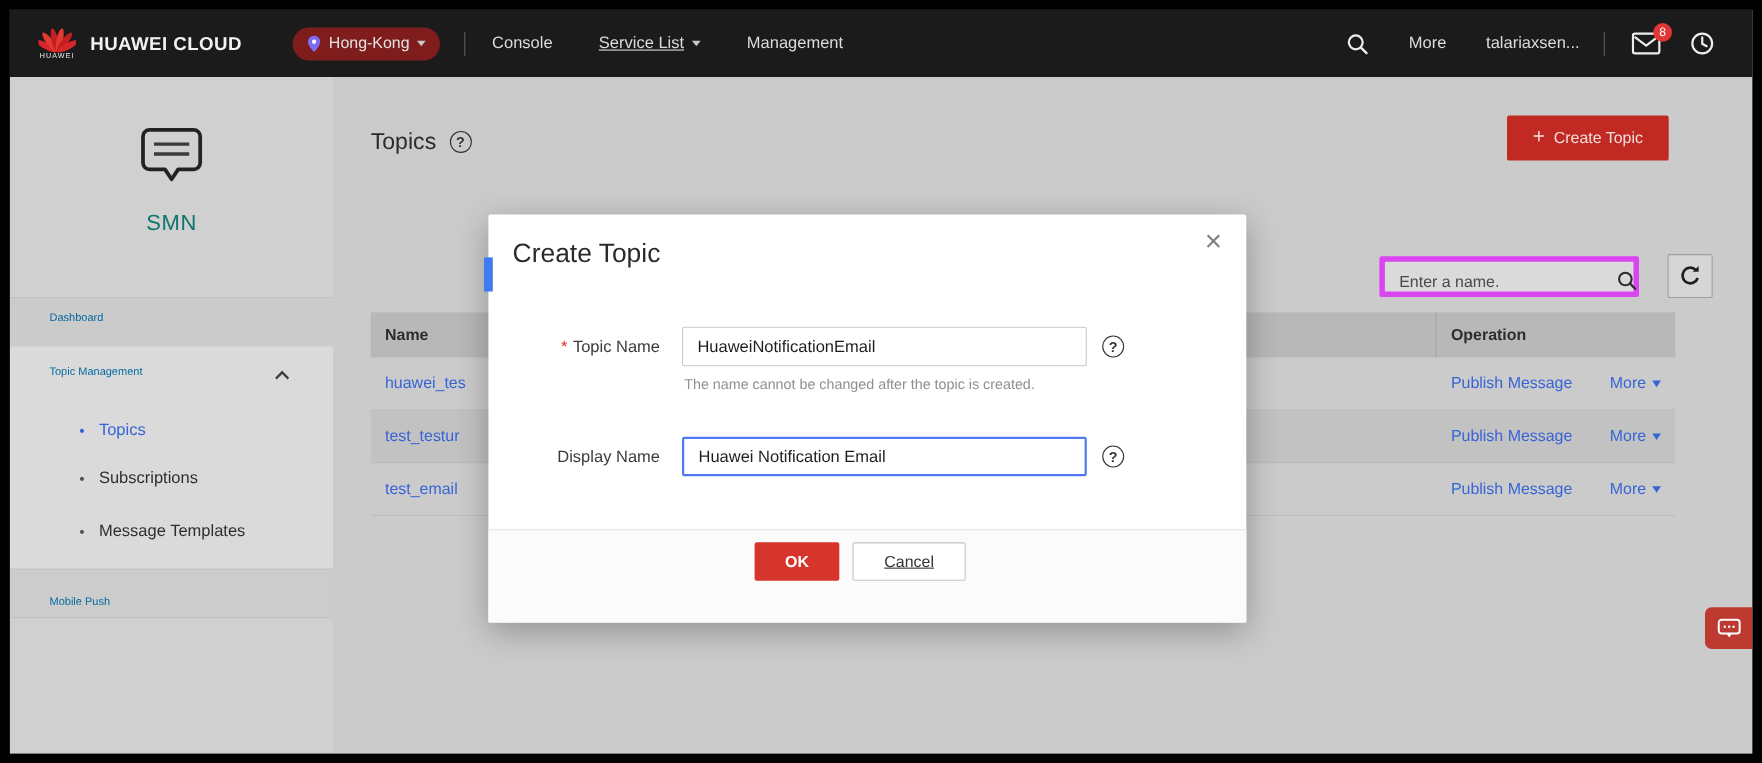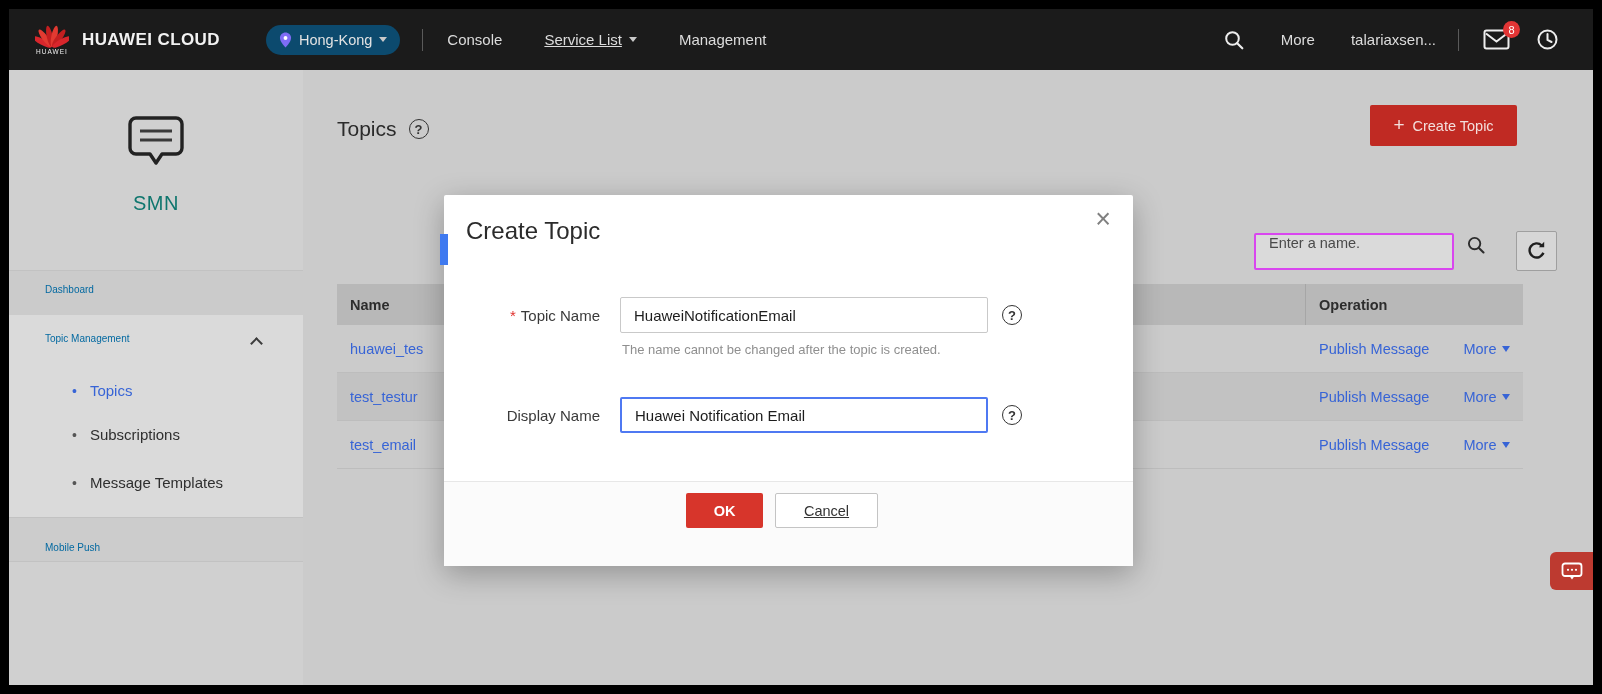--- a/index.html
+++ b/index.html
@@ -10,21 +10,21 @@
   .screen { position:absolute; left:9px; top:9px; width:1584px; height:676px;
             background:#c9c9c9; overflow:hidden; }
 
   
   .topbar { position:absolute; left:0; top:0; width:1584px; height:61px;
             background:#1b1b1b; display:flex; align-items:center; }
   .logo-wrap { margin-left:26px; display:flex; flex-direction:column; align-items:center; }
   .logo-caption { font-size:6.5px; color:#f0f0f0; letter-spacing:1px; margin-top:-2px; }
   .brand { margin-left:13px; color:#f2f2f2; font-size:17px; font-weight:bold; letter-spacing:.4px; }
   .region-pill { margin-left:46px; height:30px; padding:0 13px; border-radius:15px;
-                 background:#0c4a6e; display:flex; align-items:center; gap:7px; cursor:pointer; }
+                 background:#7f1d1d; display:flex; align-items:center; gap:7px; cursor:pointer; }
   .region-label { color:#e3e3e3; font-size:14.5px; }
   .caret-dn-lt { width:0; height:0; border-left:4.5px solid transparent;
                  border-right:4.5px solid transparent; border-top:5.5px solid #c9c9c9; }
   .tb-div { width:1px; height:22px; background:#5a5a5a; margin-left:22px; }
   .tb-link { color:#dcdcdc; font-size:15px; cursor:pointer; display:flex; align-items:center; gap:7px; }
   .spacer { flex:1; }
   .tb-icon { display:flex; align-items:center; cursor:pointer; }
   .badge { position:absolute; top:-8px; right:-10px; min-width:17px; height:17px;
            background:#e23535; border-radius:9px; color:#fff; font-size:11px;
            display:flex; align-items:center; justify-content:center; padding:0 4px; }
@@ -50,23 +50,23 @@
   .page-title { position:absolute; left:34px; top:47px; font-size:21px; color:#2b2b2b;
                 display:flex; align-items:center; gap:12px; }
   .qmark { width:20px; height:20px; border:1.7px solid #333; border-radius:50%;
            font-size:13px; font-weight:bold; color:#333; display:flex;
            align-items:center; justify-content:center; cursor:pointer; }
   .create-btn { position:absolute; left:1067px; top:35px; width:147px; height:41px;
                 background:#c02a23; border:none; border-radius:2px; color:#f3dedc;
                 font-size:14.5px; display:flex; align-items:center; justify-content:center;
                 gap:8px; cursor:pointer; font-family:inherit; }
   .create-plus { font-size:19px; font-weight:400; margin-top:-2px; }
-  .search-box { position:absolute; left:951px; top:163px; width:200px; height:37px;
-                background:#dadada; border:2px solid #d946ef; border-radius:2px;
-                display:flex; align-items:flex-start; }
+  .search-box { position:absolute; left:951px; top:163px; width:236px; height:37px;
+                background:#dadada; border:5px solid #d946ef; border-radius:2px;
+                display:flex; align-items:flex-end; }
   .search-box input { flex:1; border:none; outline:none; background:transparent;
                       font-size:14.5px; color:#3a3a3a; padding:0 10px 0 13px;
                       font-family:inherit; }
   .search-box input::placeholder { color:#4a4a4a; opacity:1; }
   .refresh-btn { position:absolute; left:1213px; top:161px; width:41px; height:40px;
                  background:#d6d6d6; border:1px solid #9f9f9f; border-radius:2px;
                  display:flex; align-items:center; justify-content:center; cursor:pointer; }
 
   .tbl-header { position:absolute; left:34px; top:214px; width:1186px; height:41px;
                 background:#b8b8b8; display:flex; align-items:center;

